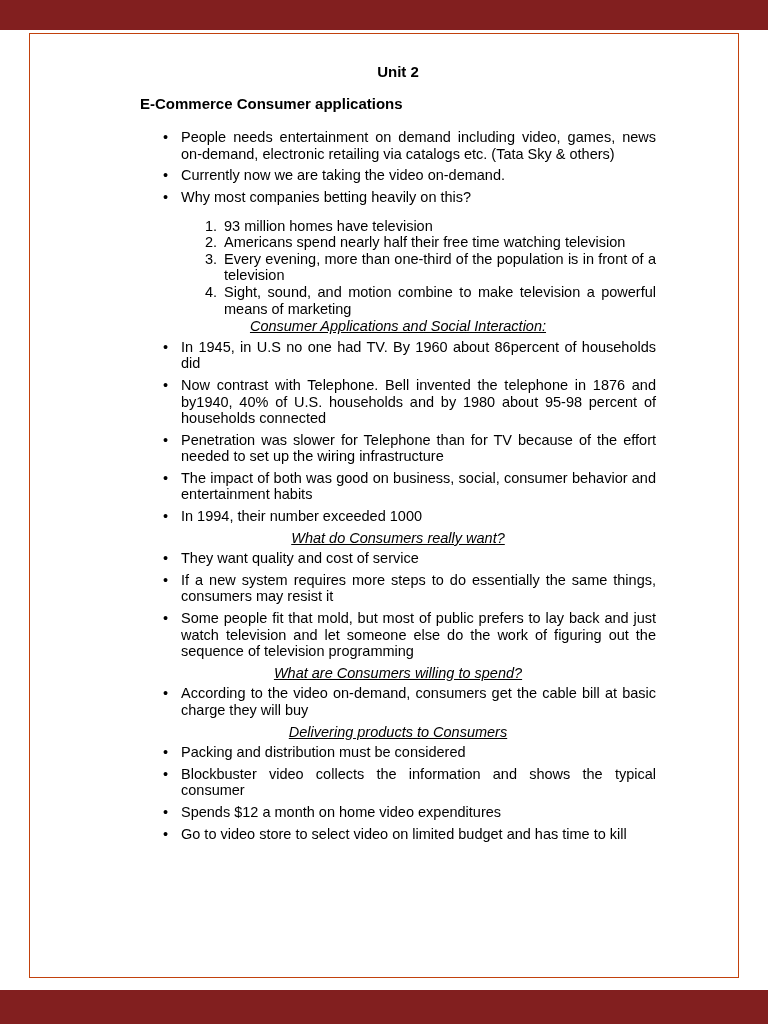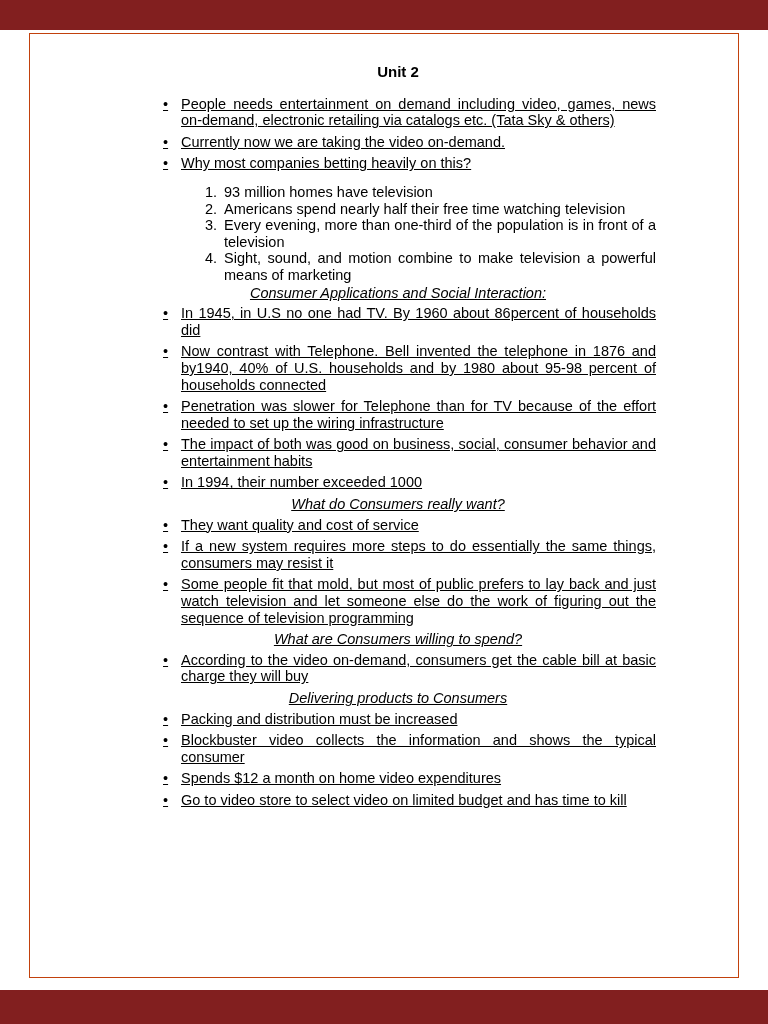--- a/index.html
+++ b/index.html
@@ -44,21 +44,21 @@
   }
   .doc-heading {
     font-weight: bold;
     font-size: 15px;
     margin-bottom: 17px;
   }
   .li {
     display: flex;
     margin-bottom: 5px;
   }
-  .bullet-list { padding-left: 23px; text-decoration: underline; }
+  .bullet-list { padding-left: 23px; }
   .bm { flex: 0 0 18px; }
   .bm::before { content: "\2022"; }
   .nm { flex: 0 0 19px; }
   .tx { flex: 1 1 auto; text-align: justify; }
   .numbered-list {
     padding-left: 65px;
     margin-top: 12px;
   }
   .numbered-list .li { margin-bottom: 0; }
   .section { margin-top: 4px; }
@@ -73,20 +73,21 @@
 </head>
 <body>
 
 <div class="chrome-bar chrome-top"></div>
 
 <div class="page-area">
   <div class="page">
 
     <div class="doc-title">Unit 2</div>
 
+    <div class="doc-heading">E-Commerce Consumer applications</div>
 
     <div class="bullet-list">
       <div class="li">
           <span class="bm"></span>
           <span class="tx">People needs entertainment on demand including video, games, news on-demand, electronic retailing via catalogs etc. (Tata Sky &amp; others)</span>
         </div>
       <div class="li">
           <span class="bm"></span>
           <span class="tx">Currently now we are taking the video on-demand.</span>
         </div>
@@ -167,21 +168,21 @@
             <span class="tx">According to the video on-demand, consumers get the cable bill at basic charge they will buy</span>
           </div>
       </div>
     </div>
 
     <div class="section">
       <div class="section-heading">Delivering products to Consumers</div>
       <div class="bullet-list">
         <div class="li">
             <span class="bm"></span>
-            <span class="tx">Packing and distribution must be increased</span>
+            <span class="tx">Packing and distribution must be considered</span>
           </div>
         <div class="li">
             <span class="bm"></span>
             <span class="tx">Blockbuster video collects the information and shows the typical consumer</span>
           </div>
         <div class="li">
             <span class="bm"></span>
             <span class="tx">Spends $12 a month on home video expenditures</span>
           </div>
         <div class="li">

